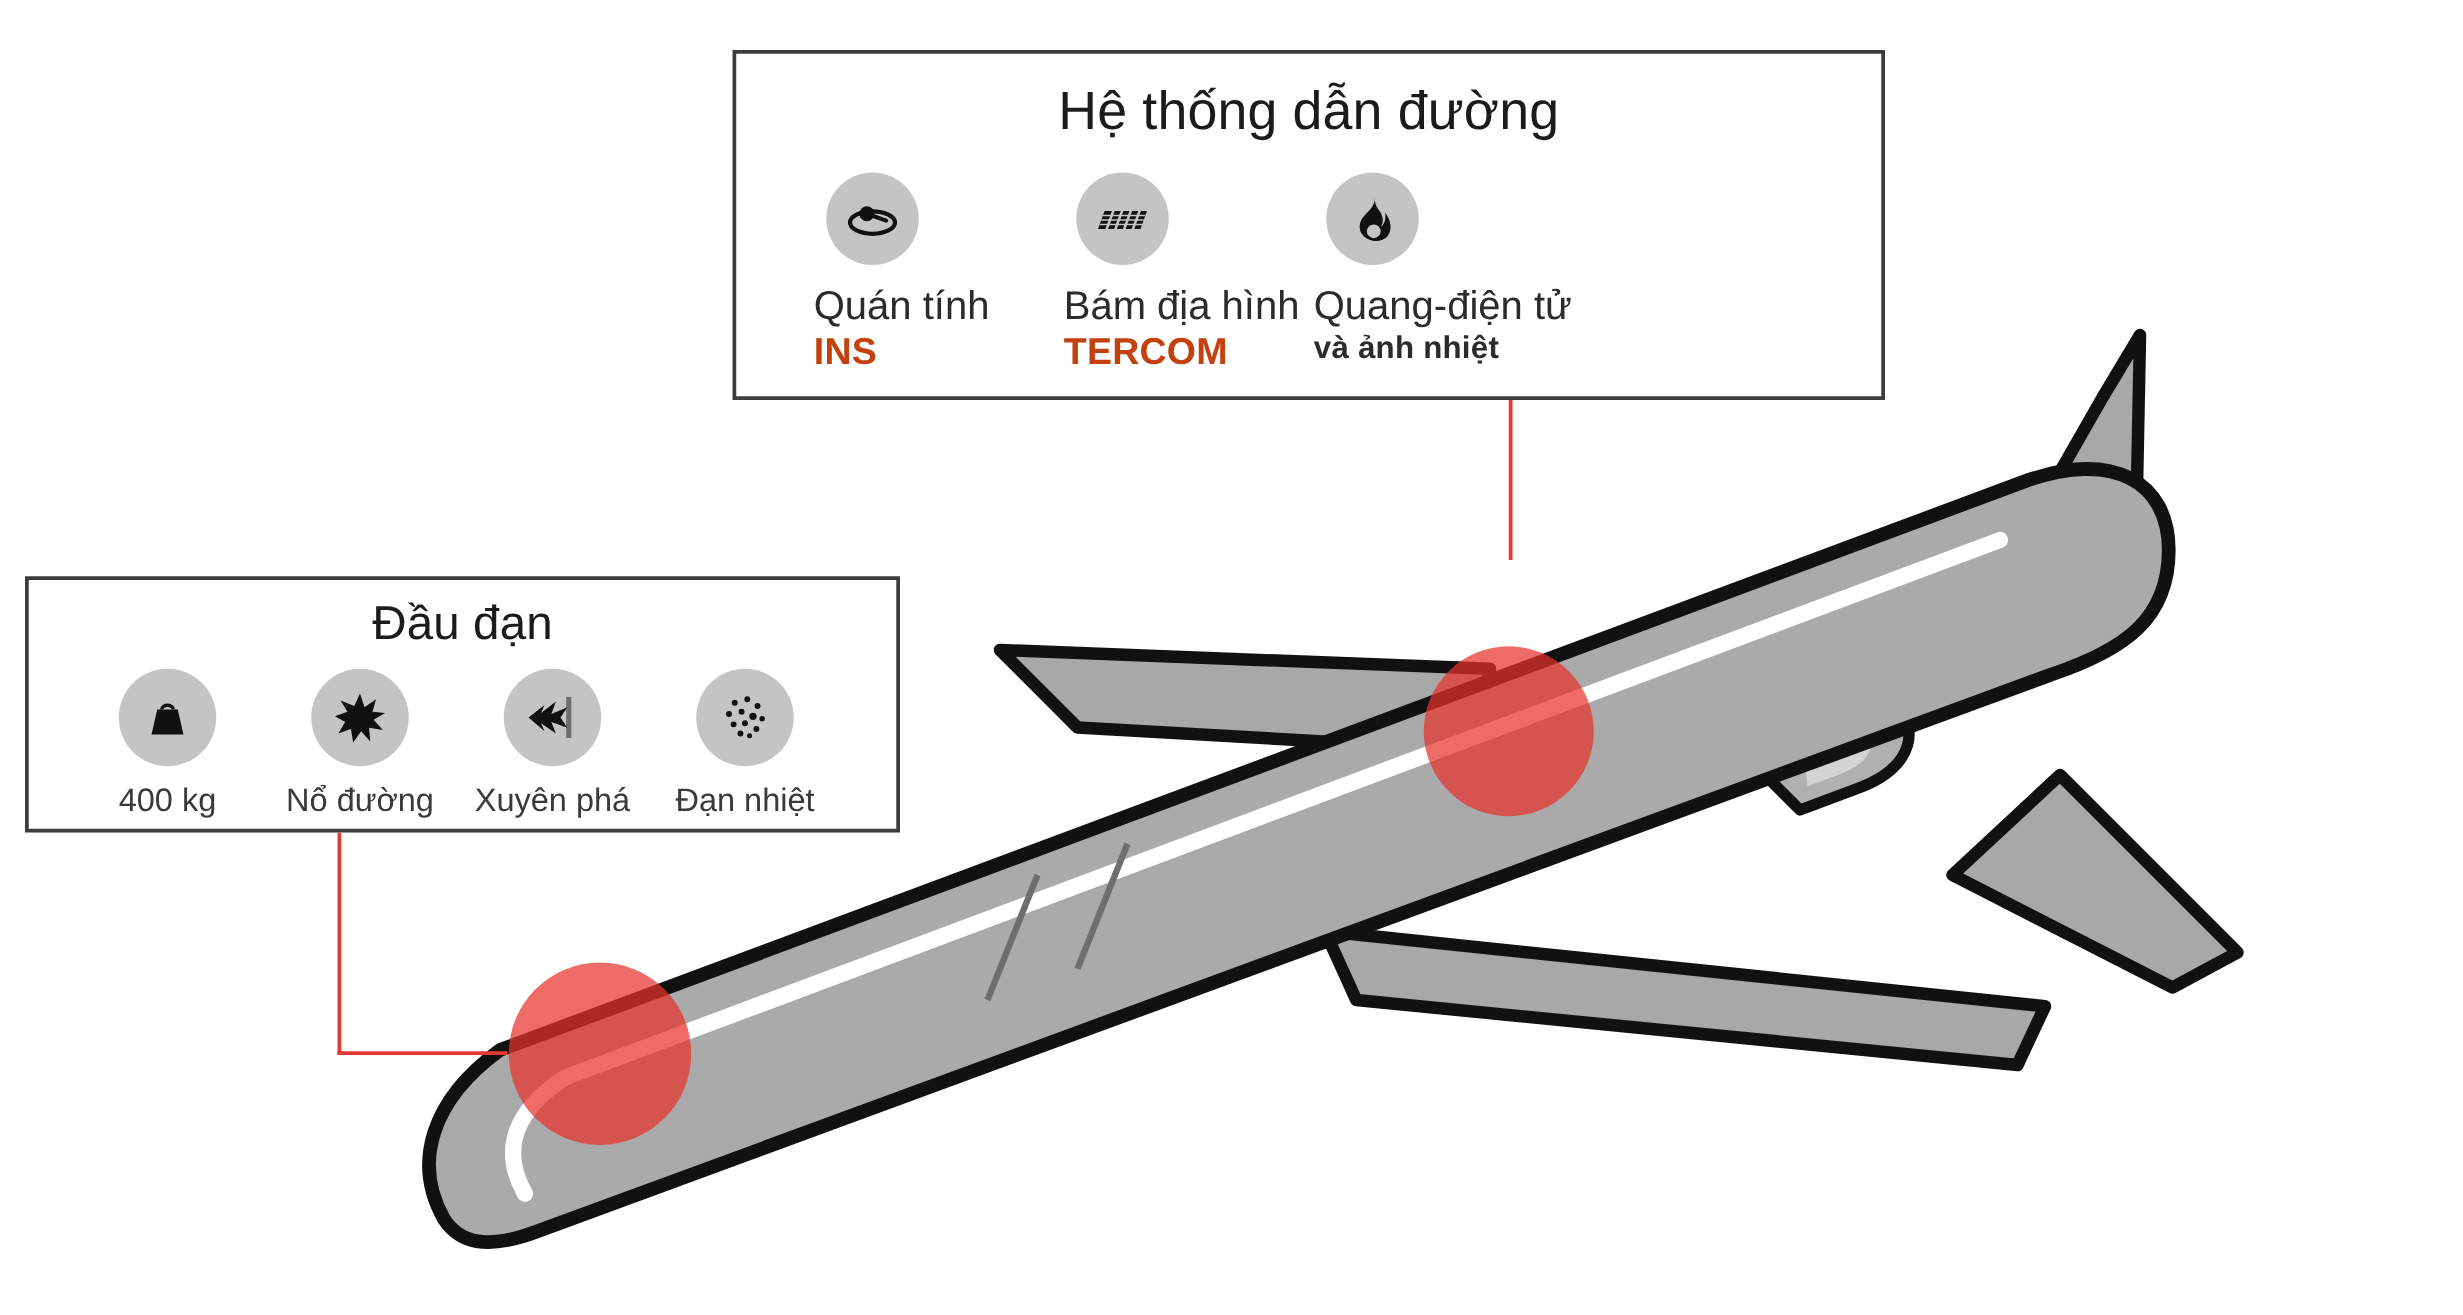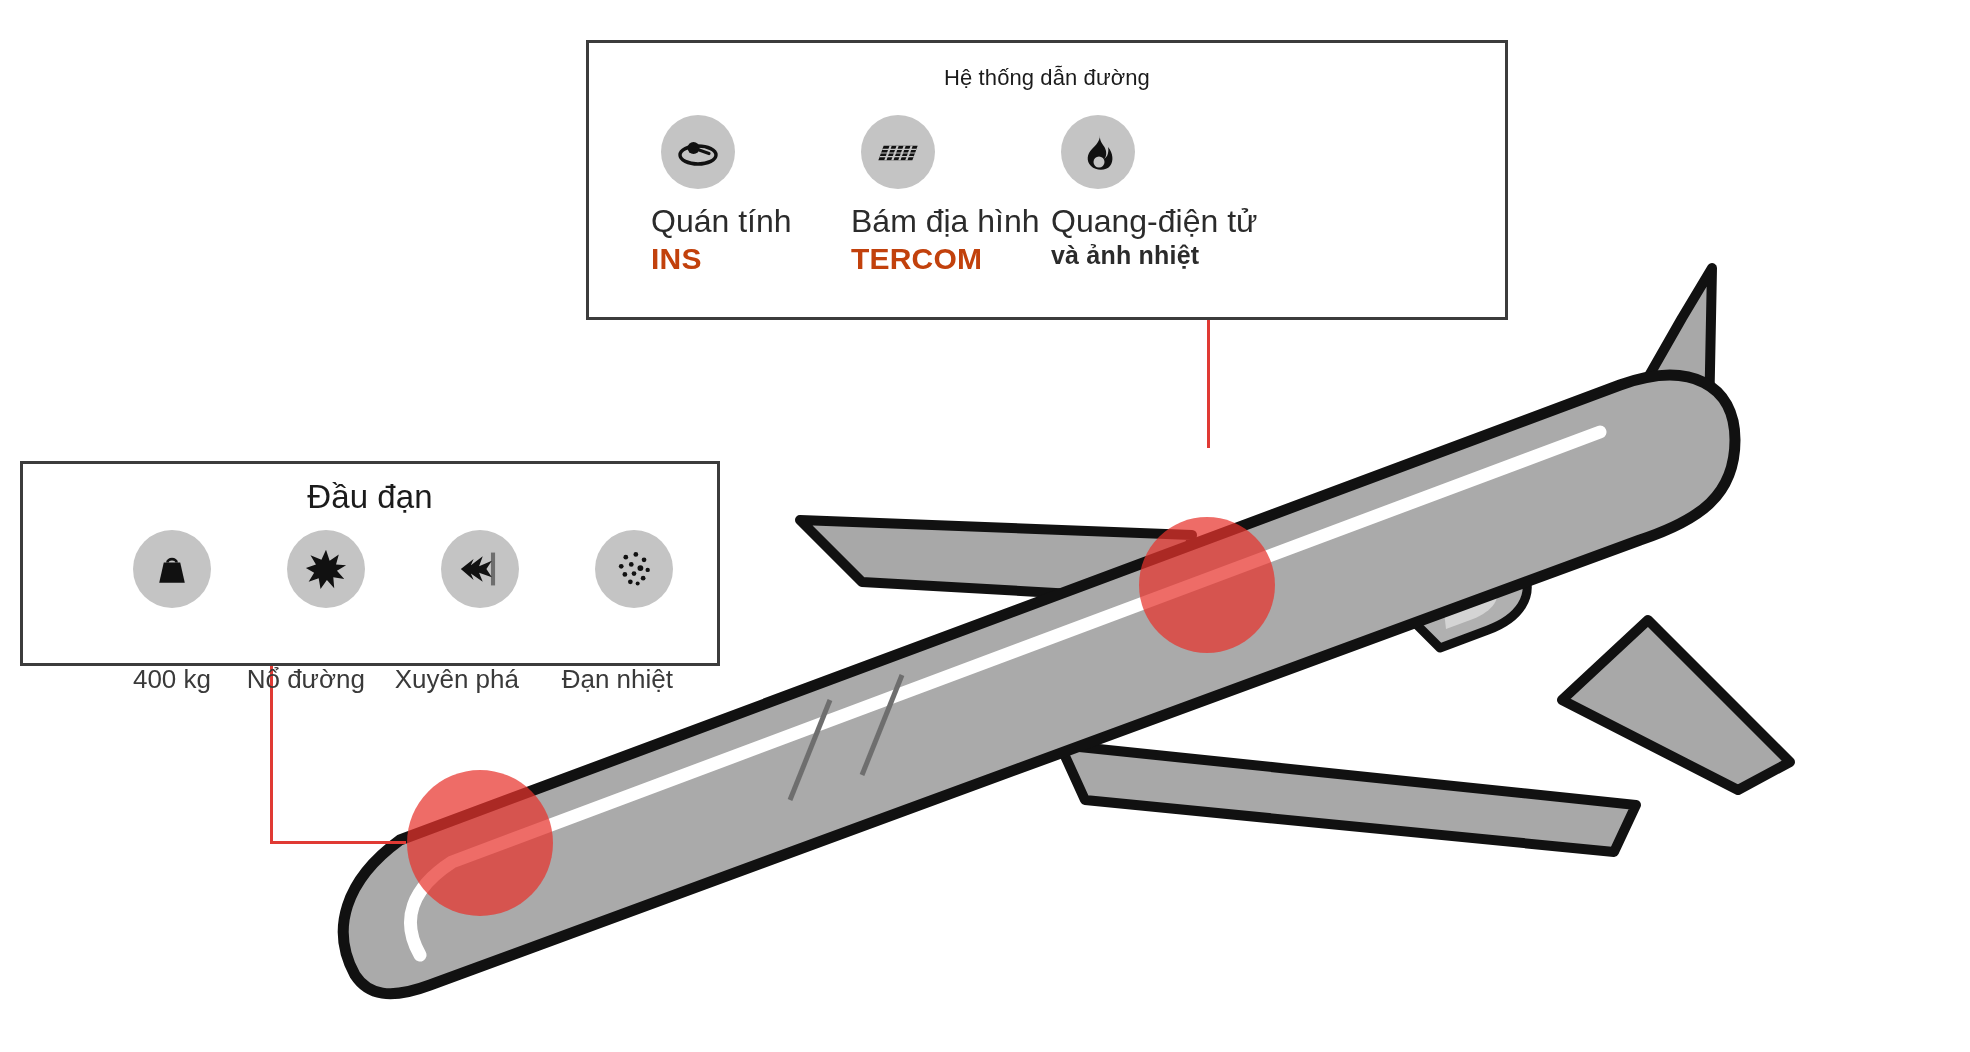--- a/index.html
+++ b/index.html
@@ -45,30 +45,30 @@
   }
   #warhead-box {
     left: 20px;
     top: 461px;
     width: 700px;
     height: 205px;
   }
 
   .box-title {
     text-align: center;
-    font-size: 22px;
+    font-size: 43px;
     font-weight: 400;
     color: #1b1b1b;
     letter-spacing: .1px;
     margin: 0;
     padding-top: 22px;
   }
   #warhead-box .box-title {
     padding-top: 14px;
-    font-size: 33px;
+    font-size: 38px;
   }
 
   .item-row {
     display: flex;
     justify-content: flex-start;
     align-items: flex-start;
     padding: 0 62px;
     margin-top: 24px;
   }
   #warhead-box .item-row {
@@ -76,23 +76,22 @@
     margin-top: 14px;
   }
 
   .item {
     display: flex;
     flex-direction: column;
     align-items: flex-start;
     width: 200px;
   }
   #warhead-box .item {
-    align-items: flex-end;
+    align-items: center;
     width: 154px;
-    gap: 44px;
   }
 
   .icon-disc {
     width: 74px;
     height: 74px;
     border-radius: 50%;
     background: #c4c4c4;
     display: flex;
     align-items: center;
     justify-content: center;

